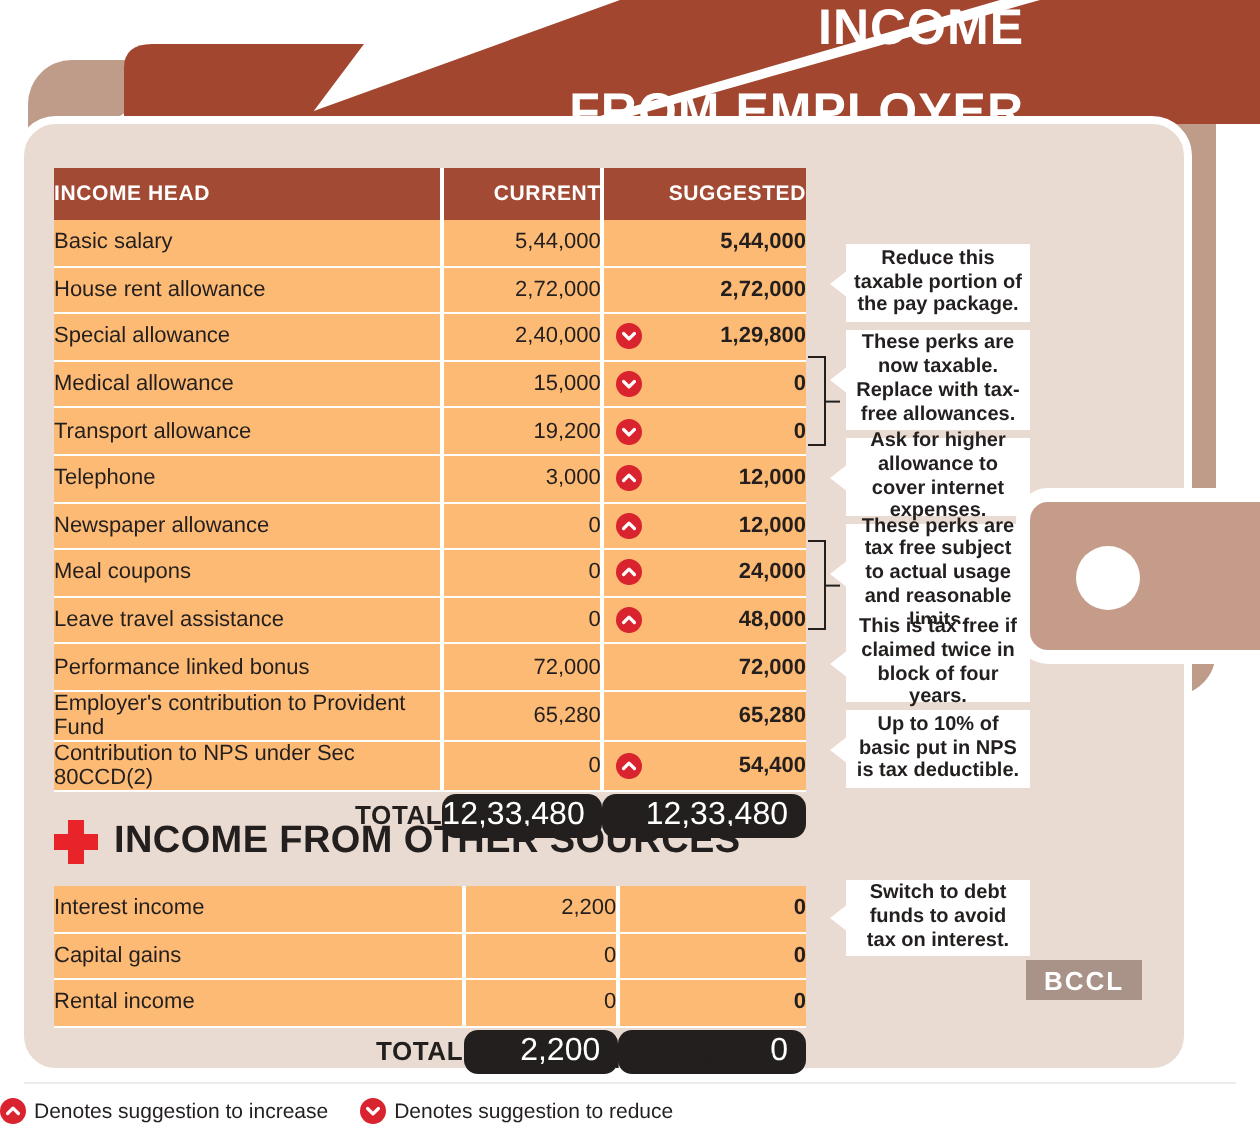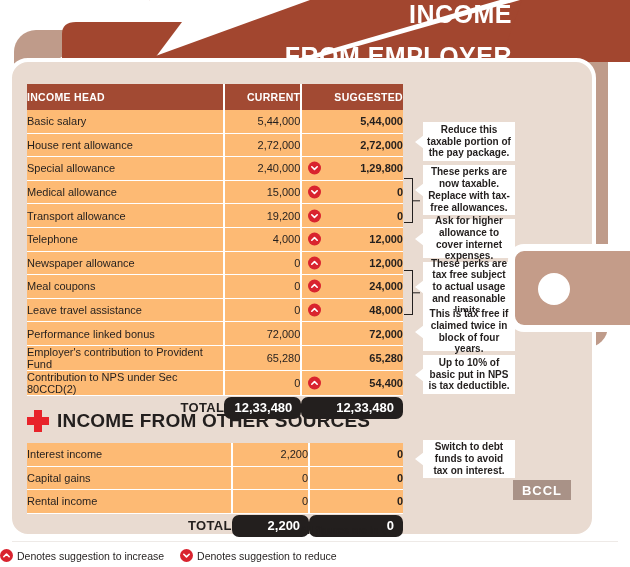--- a/index.html
+++ b/index.html
@@ -82,21 +82,21 @@
     background:#d9232e;
     display:flex;align-items:center;justify-content:center;
   }
   .arrow svg{display:block;}
 
   
   .trow td{height:24px;background:transparent;border:none;font-size:13px;}
   .t-lbl{text-align:right;padding-right:8px;font-weight:bold;color:#231f1e;letter-spacing:0.3px;}
   .t-pill{padding:0 2px;}
   .pill{
-    background:#231f1e;color:#ffffff;font-weight:bold;font-size:13px;
+    background:#231f1e;color:#ffffff;font-weight:normal;font-size:16px;
     border-radius:7px;height:22px;line-height:22px;
     text-align:right;padding-right:9px;
   }
 
   
   .sec-title{
     position:absolute;left:27px;top:410px;
     display:flex;align-items:center;gap:8px;
   }
   .plus{position:relative;width:22px;height:22px;}
@@ -208,21 +208,21 @@
           <td class="c-label">Transport allowance</td>
           <td class="c-cur">19,200</td>
           <td class="c-sug"><span class="arrow">
               <svg width="9" height="9" viewBox="0 0 10 10">
                 <path d="M2 3.6 L5 6.6 L8 3.6" stroke="#ffffff" stroke-width="1.8" fill="none" stroke-linecap="round" stroke-linejoin="round"></path>
               </svg>
             </span><span>0</span></td>
         </tr>
         <tr class="rw">
           <td class="c-label">Telephone</td>
-          <td class="c-cur">4,000</td>
+          <td class="c-cur">3,000</td>
           <td class="c-sug"><span class="arrow">
               <svg width="9" height="9" viewBox="0 0 10 10">
                 <path d="M2 6.4 L5 3.4 L8 6.4" stroke="#ffffff" stroke-width="1.8" fill="none" stroke-linecap="round" stroke-linejoin="round"></path>
               </svg>
             </span><span>12,000</span></td>
         </tr>
         <tr class="rw">
           <td class="c-label">Newspaper allowance</td>
           <td class="c-cur">0</td>
           <td class="c-sug"><span class="arrow">

